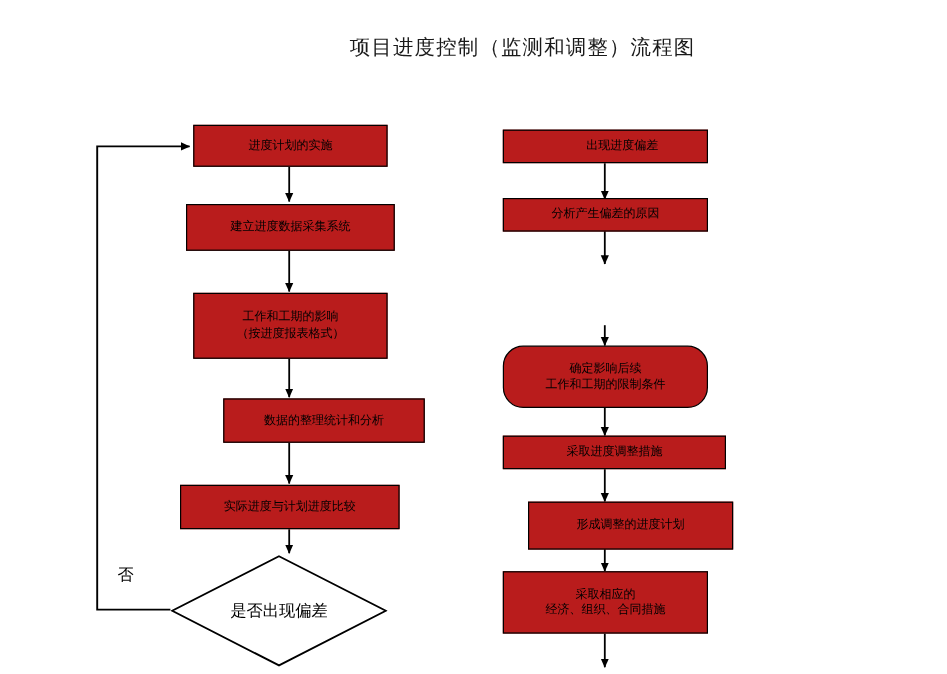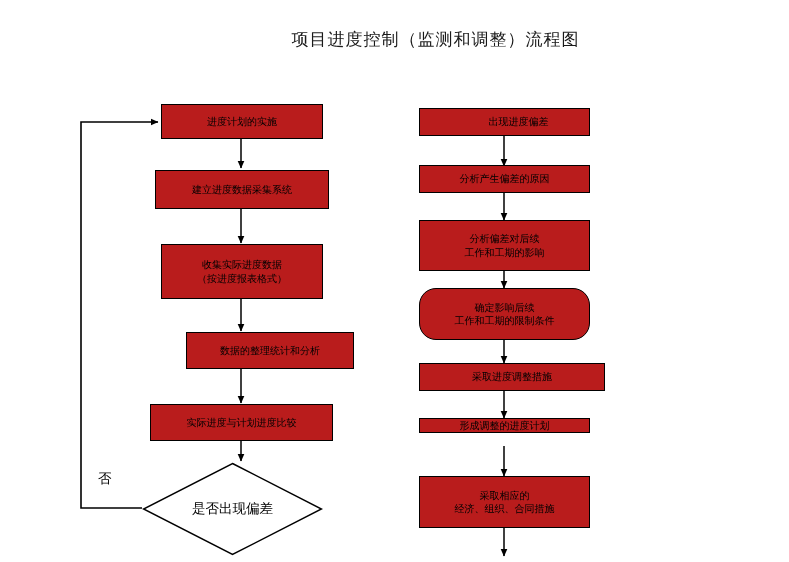--- a/index.html
+++ b/index.html
@@ -118,21 +118,21 @@
 
   <div class="node" style="left:161px; top:104px; width:162px; height:35px;">
     <span>进度计划的实施</span>
   </div>
 
   <div class="node" style="left:155px; top:170px; width:174px; height:39px;">
     <span>建立进度数据采集系统</span>
   </div>
 
   <div class="node" style="left:161px; top:244px; width:162px; height:55px;">
-    <span>收集实际进度数据</span>
+    <span>工作和工期的影响</span>
     <span class="line2">（按进度报表格式）</span>
   </div>
 
   <div class="node" style="left:155px; top:332px; width:168px; height:37px;margin-left:31px;">
     <span>数据的整理统计和分析</span>
   </div>
 
   <div class="node" style="left:150px; top:404px; width:183px; height:37px;">
     <span>实际进度与计划进度比较</span>
   </div>
@@ -147,35 +147,31 @@
   <div class="edge-label" style="left:98px; top:470px;">否</div>
 
   <div class="node" style="left:419px; top:108px; width:171px; height:28px;padding-left:28px;">
     <span>出现进度偏差</span>
   </div>
 
   <div class="node" style="left:419px; top:165px; width:171px; height:28px;">
     <span>分析产生偏差的原因</span>
   </div>
 
-  <div class="node" style="left:419px; top:220px; width:171px; height:51px;">
-    <span>分析偏差对后续</span>
-    <span class="line2">工作和工期的影响</span>
-  </div>
 
   <div class="node" style="left:419px; top:288px; width:171px; height:52px;border-radius:17px;">
     <span>确定影响后续</span>
     <span class="line2">工作和工期的限制条件</span>
   </div>
 
   <div class="node" style="left:419px; top:363px; width:186px; height:28px;">
     <span>采取进度调整措施</span>
   </div>
 
-  <div class="node" style="left:419px; top:418px; width:171px; height:15px;">
+  <div class="node" style="left:440px; top:418px; width:171px; height:40px;">
     <span>形成调整的进度计划</span>
   </div>
 
   <div class="node" style="left:419px; top:476px; width:171px; height:52px;">
     <span>采取相应的</span>
     <span class="line2">经济、组织、合同措施</span>
   </div>
 
 </div>
 

